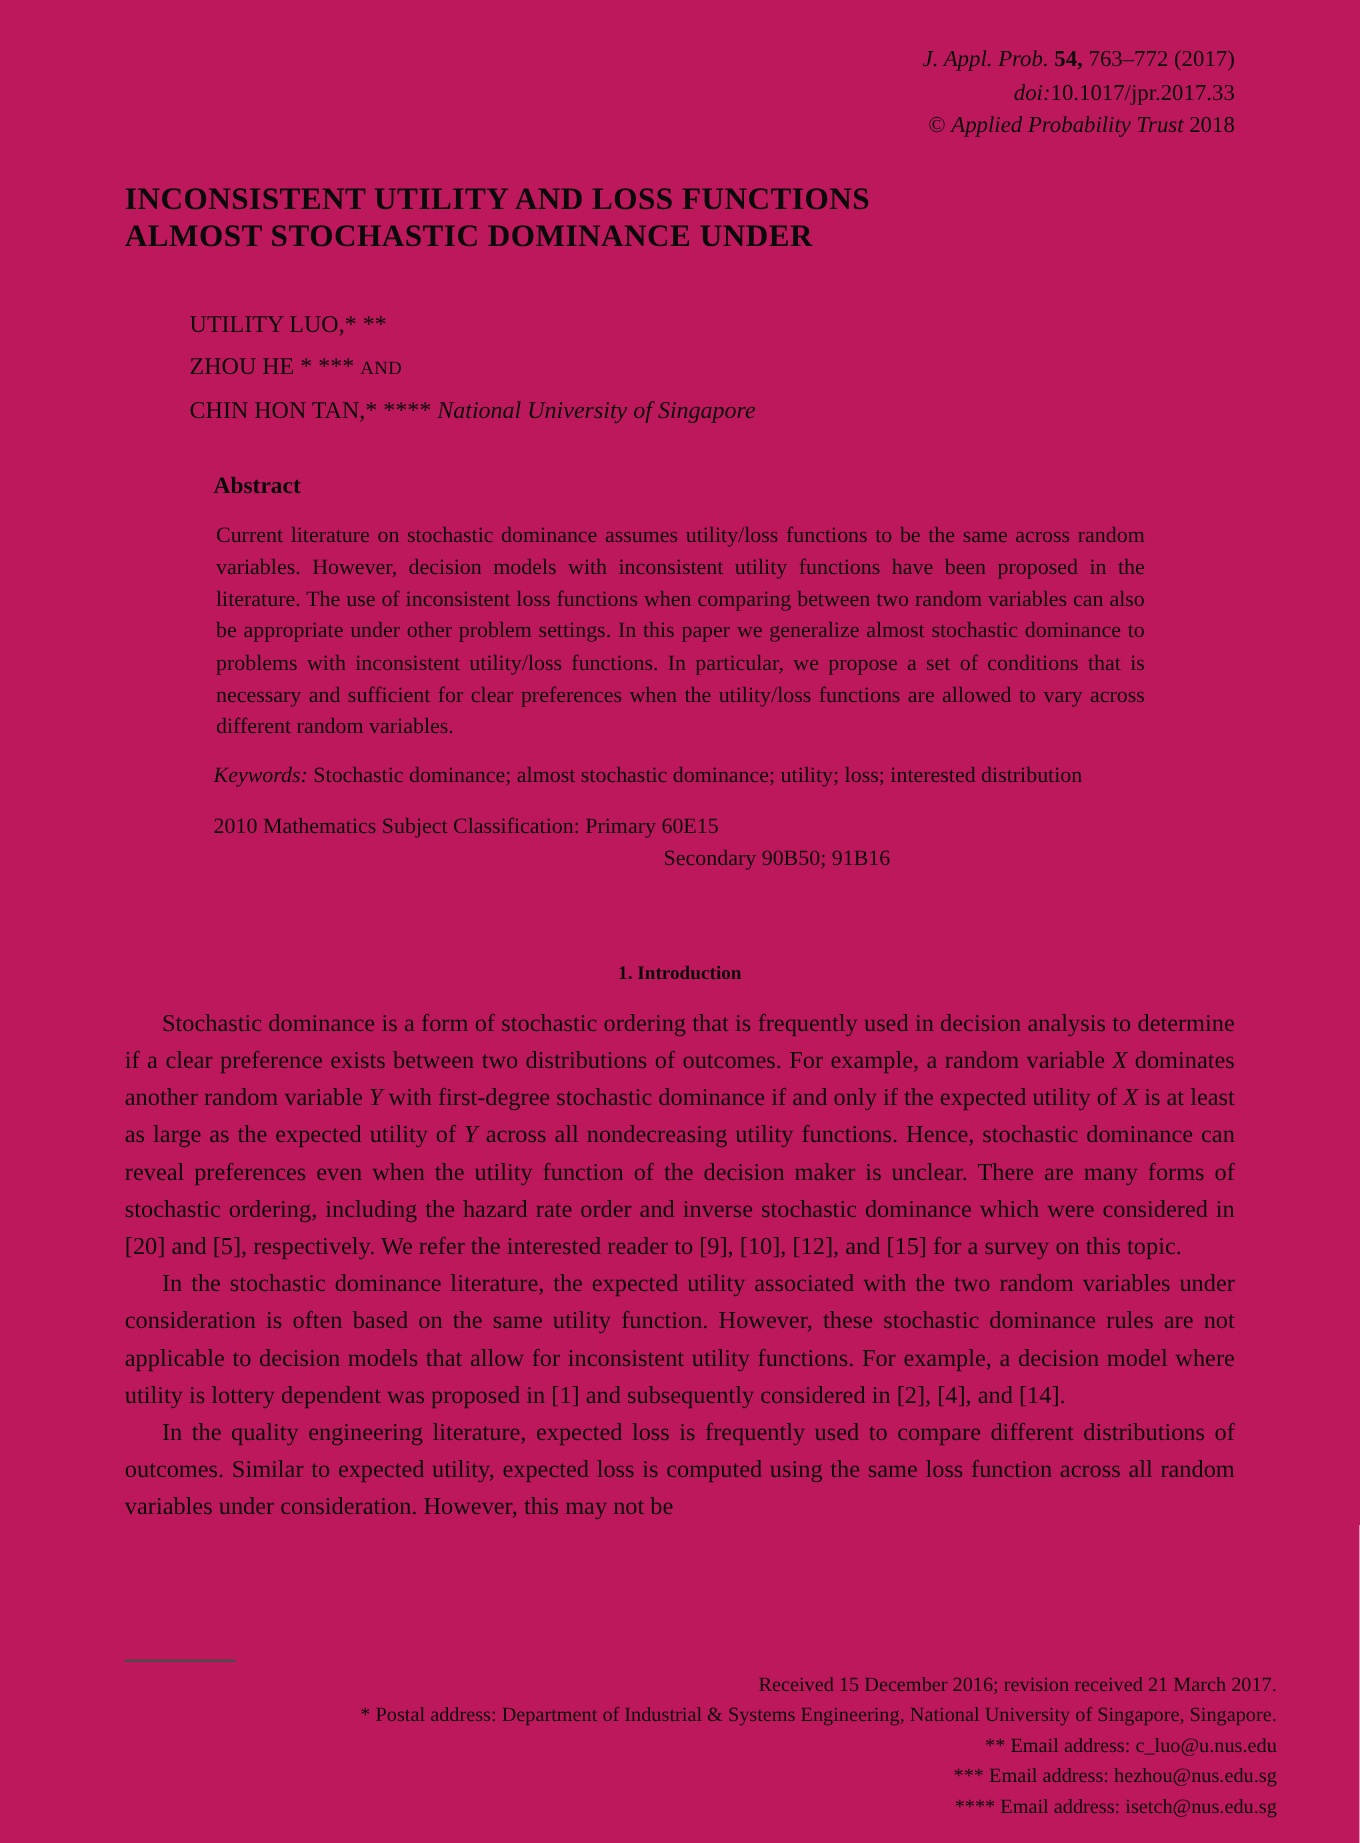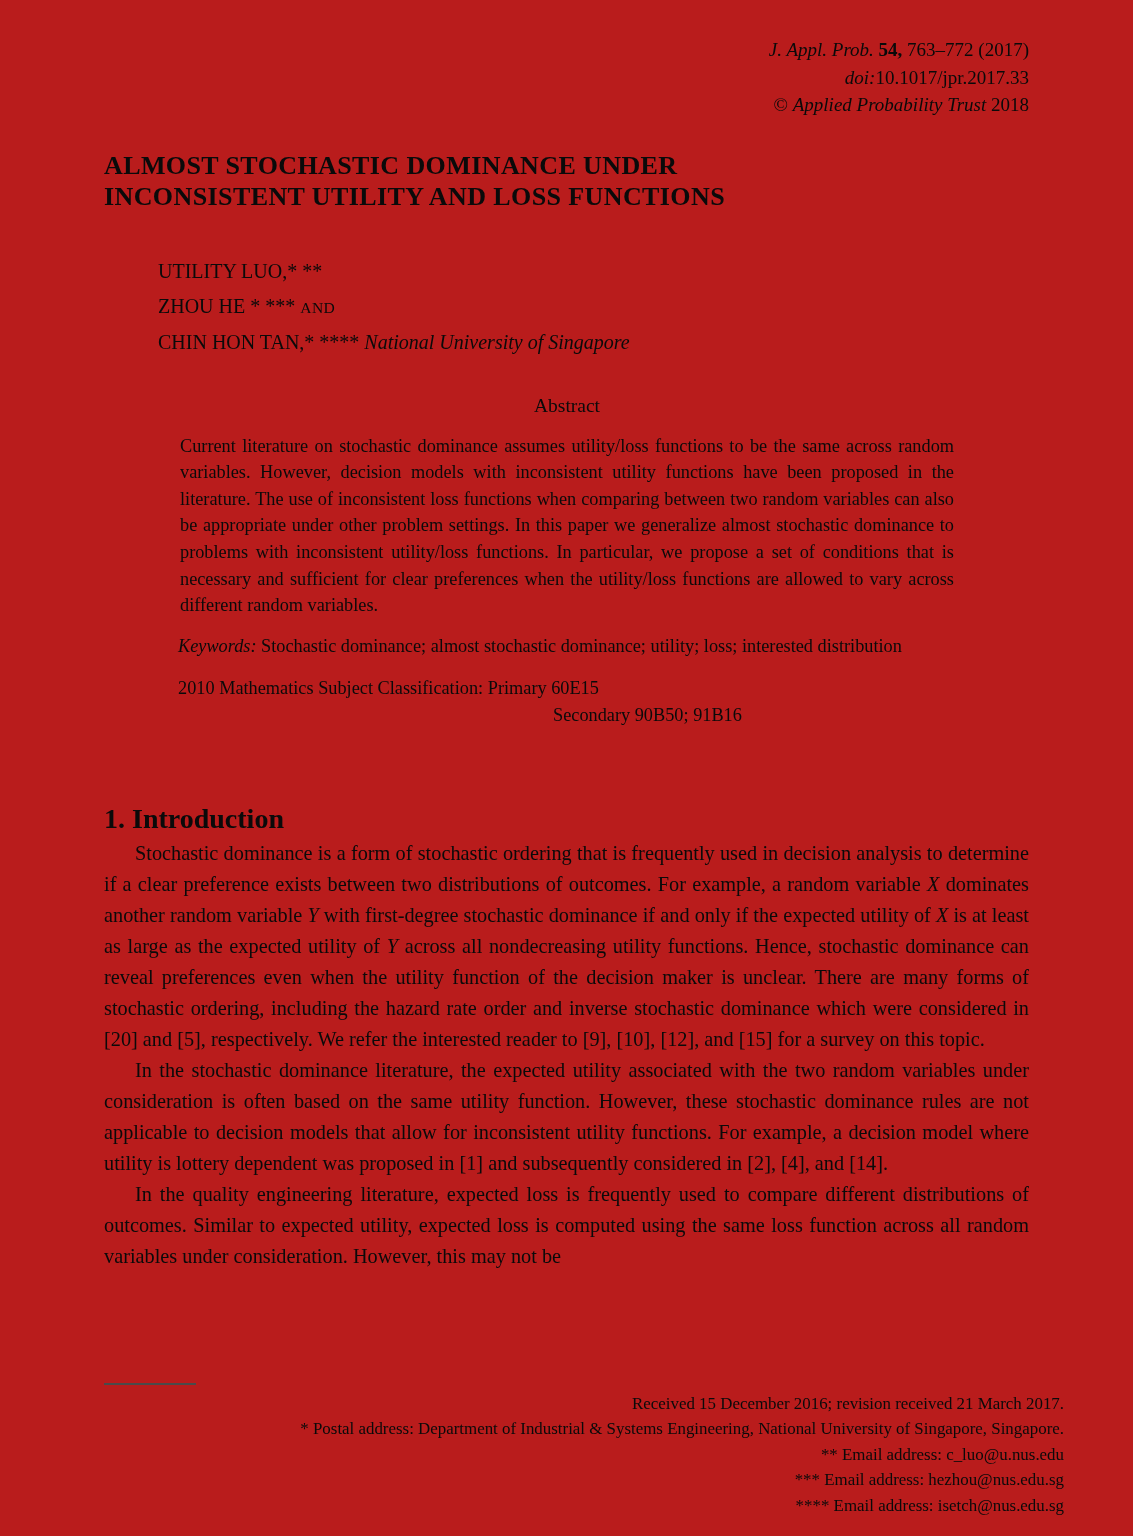--- a/index.html
+++ b/index.html
@@ -4,21 +4,21 @@
 <style>
   html, body {
     margin: 0;
     padding: 0;
     background: #ffffff;
   }
   .page {
     position: relative;
     width: 1133px;
     height: 1536px;
-    background: #b91c1c;
+    background: #be185d;
     color: #0a0a0a;
     font-family: "Liberation Serif", "DejaVu Serif", serif;
     overflow: hidden;
   }
   .it { font-style: italic; }
   .bd { font-weight: 700; }
   .sc { font-size: 0.78em; letter-spacing: 0.4px; }
 
   .journal-header {
     position: absolute;
@@ -51,22 +51,21 @@
 
   .abstract-block {
     position: absolute;
     left: 178px;
     top: 393px;
     width: 778px;
     font-size: 18.3px;
     line-height: 26.6px;
   }
   .abstract-heading {
-    text-align: center;
-    font-weight: 400;
+    font-weight: 700;
     font-size: 19.5px;
     margin: 0 0 13px 0;
   }
   .abstract-body {
     margin: 2px;
     text-align: justify;
   }
   .keywords {
     margin: 14px 0 0 0;
     text-align: justify;
@@ -76,23 +75,23 @@
   }
   .msc-line2 {
     margin-left: 375px;
   }
 
   .section-heading {
     position: absolute;
     left: 104px;
     top: 803px;
     width: 925px;
-    text-align: left;
+    text-align: center;
     font-weight: 700;
-    font-size: 28px;
+    font-size: 16px;
   }
 
   .body-text {
     position: absolute;
     left: 104px;
     top: 838px;
     width: 925px;
     font-size: 20.3px;
     line-height: 31px;
     text-align: justify;
@@ -123,22 +122,22 @@
 
 <div class="page">
 
   <div class="journal-header">
     <div class="jh-line"><span class="it">J. Appl. Prob. </span><span class="bd">54,</span><span> 763–772 (2017)</span></div>
     <div class="jh-line"><span class="it">doi:</span><span>10.1017/jpr.2017.33</span></div>
     <div class="jh-line"><span>© </span><span class="it">Applied Probability Trust</span><span> 2018</span></div>
   </div>
 
   <h1 class="title">
+    <div class="title-line">INCONSISTENT UTILITY AND LOSS FUNCTIONS</div>
     <div class="title-line">ALMOST STOCHASTIC DOMINANCE UNDER</div>
-    <div class="title-line">INCONSISTENT UTILITY AND LOSS FUNCTIONS</div>
   </h1>
 
   <div class="authors">
     <div class="author-line"><span>UTILITY LUO,* **</span></div>
     <div class="author-line"><span>ZHOU HE * *** </span><span class="sc">AND</span></div>
     <div class="author-line"><span>CHIN HON TAN,* **** </span><span class="it">National University of Singapore</span></div>
   </div>
 
   <div class="abstract-block">
     <div class="abstract-heading">Abstract</div>

